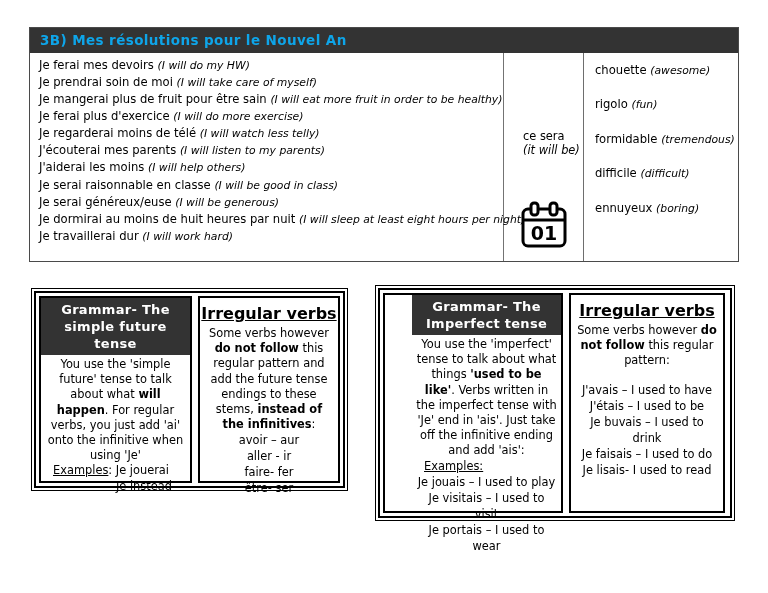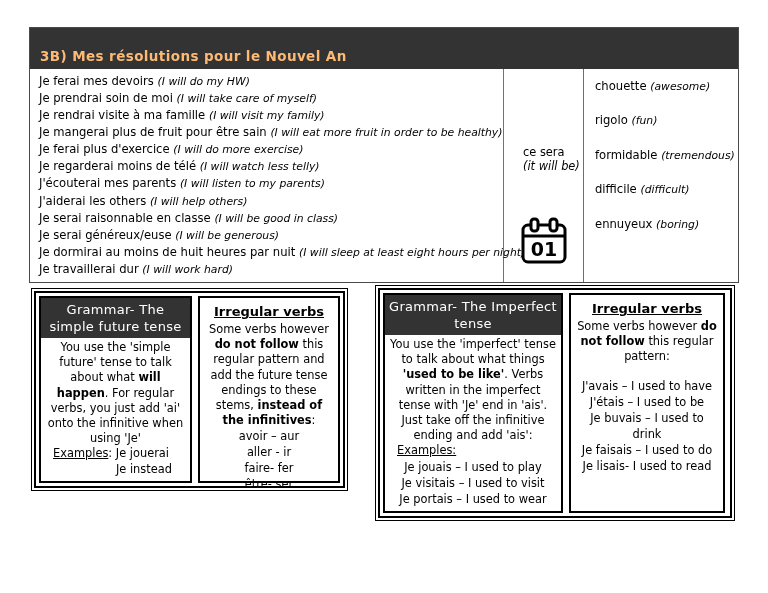--- a/index.html
+++ b/index.html
@@ -21,25 +21,25 @@
     position: absolute;
     left: 29px;
     top: 27px;
     width: 710px;
     border: 1px solid #4a4a4a;
     box-sizing: border-box;
     background: #fff;
   }
   #table-header-bar {
     background: #333333;
-    color: #fdba74;
+    color: #0ea5e9;
     font-size: 13.5px;
     font-weight: bold;
     letter-spacing: 0.4px;
-    padding: 20px 0 4px 10px;
+    padding: 4px 0 4px 10px;
     line-height: 1.25;
   }
   #table-body {
     display: flex;
     align-items: stretch;
     min-height: 208px;
   }
   .tcol {
     box-sizing: border-box;
   }
@@ -114,31 +114,31 @@
   .gbox {
     border: 2px solid #000;
     box-sizing: border-box;
     background: #ffffff;
     display: flex;
     flex-direction: column;
   }
   .gbox-title {
     background: #333333;
     color: #ffffff;
-    font-weight: normal;
+    font-weight: bold;
     text-align: center;
     font-size: 13px;
     line-height: 17px;
     padding: 3px 2px 3px 2px;
     letter-spacing: 0.3px;
   }
   .gbox-plaintitle {
     text-align: center;
     font-weight: bold;
-    font-size: 13px;
+    font-size: 16px;
     text-decoration: underline;
     padding-top: 6px;
     padding-bottom: 1px;
   }
   .gbox-body {
     text-align: center;
     font-size: 11.4px;
     line-height: 15.2px;
     padding: 2px 4px 3px 4px;
     flex: 1;
@@ -156,21 +156,21 @@
   #box-future-tense { width: 154px; }
   #box-future-irregular { width: 143px; }
 
   
   #group-imperfect {
     left: 375px;
     top: 285px;
     width: 360px;
     height: 236px;
   }
-  #box-imperfect-tense { width: 180px; }
+  #box-imperfect-tense { width: 180px; padding-left: 27px; }
   #box-imperfect-irregular { width: 156px; }
 
   .examples-left {
     text-align: left;
     padding-left: 8px;
   }
   .indent-right {
     display: block;
     text-align: right;
     padding-right: 14px;
@@ -183,26 +183,25 @@
 </head>
 <body>
 
 <div id="resolutions-table">
   <div id="table-header-bar">3B) Mes résolutions pour le Nouvel An</div>
   <div id="table-body">
 
     <div class="tcol" id="col-resolutions">
         <div class="res-line"><span>Je ferai mes devoirs </span><span class="en">(I will do my HW)</span></div>
         <div class="res-line"><span>Je prendrai soin de moi </span><span class="en">(I will take care of myself)</span></div>
-        <div class="res-line"><span>Je rendrai visite à ma famille </span><span class="en">(I will visit my family)</span></div>
         <div class="res-line"><span>Je mangerai plus de fruit pour être sain </span><span class="en">(I will eat more fruit in order to be healthy)</span></div>
         <div class="res-line"><span>Je ferai plus d'exercice </span><span class="en">(I will do more exercise)</span></div>
         <div class="res-line"><span>Je regarderai moins de télé </span><span class="en">(I will watch less telly)</span></div>
         <div class="res-line"><span>J'écouterai mes parents </span><span class="en">(I will listen to my parents)</span></div>
-        <div class="res-line"><span>J'aiderai les others </span><span class="en">(I will help others)</span></div>
+        <div class="res-line"><span>J'aiderai les moins </span><span class="en">(I will help others)</span></div>
         <div class="res-line"><span>Je serai raisonnable en classe </span><span class="en">(I will be good in class)</span></div>
         <div class="res-line"><span>Je serai généreux/euse </span><span class="en">(I will be generous)</span></div>
         <div class="res-line"><span>Je dormirai au moins de huit heures par nuit </span><span class="en">(I will sleep at least eight hours per night)</span></div>
         <div class="res-line"><span>Je travaillerai dur </span><span class="en">(I will work hard)</span></div>
       </div>
 
     <div class="tcol" id="col-cesera">
       <div id="cesera-text">
         <span>ce sera</span><br>
         <span class="en">(it will be)</span>

